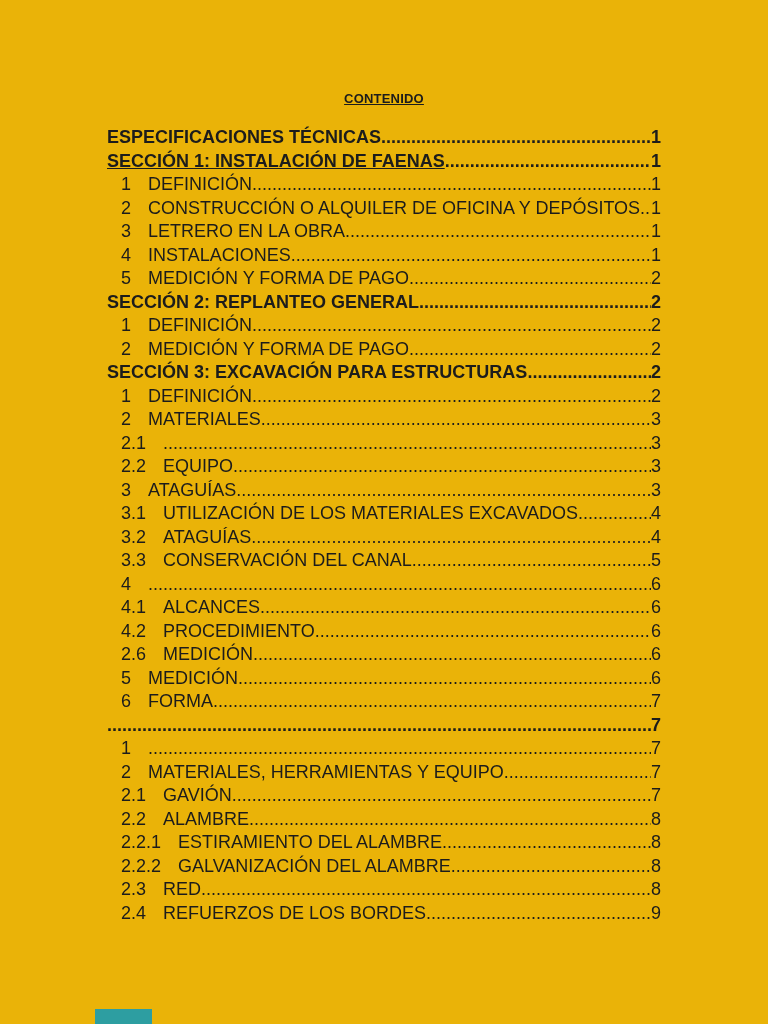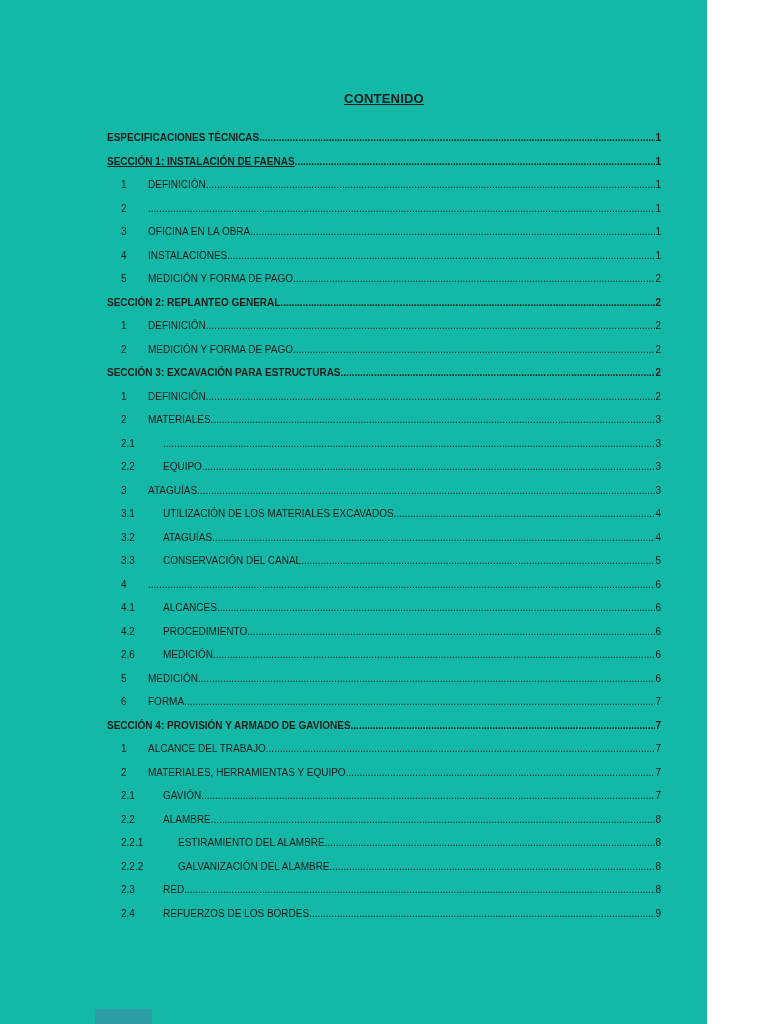--- a/index.html
+++ b/index.html
@@ -4,44 +4,44 @@
 <style>
   * { margin: 0; padding: 0; box-sizing: border-box; }
   html, body {
     width: 768px; height: 1024px;
     background: #ffffff;
     font-family: "Liberation Sans", "DejaVu Sans", sans-serif;
     color: #1c1c1c;
   }
   .page {
     position: relative;
-    width: 707px; height: 1024px;
+    width: 768px; height: 1024px;
     overflow: hidden;
-    background: #14b8a6;
+    background: #eab308;
   }
   .content {
     position: absolute;
     left: 107px; top: 91px;
     width: 554px;
   }
   .doc-title {
     text-align: center;
     font-weight: bold;
     text-decoration: underline;
     font-size: 13px;
     letter-spacing: 0.2px;
     margin-bottom: 20px;
   }
   .toc-list { width: 100%; }
   .row {
     display: flex;
     align-items: stretch;
     height: 23.5px;
     line-height: 23.5px;
-    font-size: 10px;
+    font-size: 18px;
     white-space: nowrap;
     overflow: hidden;
   }
   .row.bold { font-weight: bold; }
   .row .num { flex: 0 0 auto; }
   .row .label { flex: 0 0 auto; }
   .row .label.underline { text-decoration: underline; }
   .row .dots {
     flex: 1 1 auto;
     overflow: hidden;
@@ -82,26 +82,27 @@
     <span class="pg">1</span>
   </div>
         <div class="row lv2">
     <span class="num">1</span>
     <span class="label">DEFINICIÓN</span>
     <span class="dots"></span>
     <span class="pg">1</span>
   </div>
         <div class="row lv2">
     <span class="num">2</span>
+    <span class="label">CONSTRUCCIÓN O ALQUILER DE OFICINA Y DEPÓSITOS</span>
     <span class="dots"></span>
     <span class="pg">1</span>
   </div>
         <div class="row lv2">
     <span class="num">3</span>
-    <span class="label">OFICINA EN LA OBRA</span>
+    <span class="label">LETRERO EN LA OBRA</span>
     <span class="dots"></span>
     <span class="pg">1</span>
   </div>
         <div class="row lv2">
     <span class="num">4</span>
     <span class="label">INSTALACIONES</span>
     <span class="dots"></span>
     <span class="pg">1</span>
   </div>
         <div class="row lv2">
@@ -211,27 +212,25 @@
     <span class="pg">6</span>
   </div>
         <div class="row lv2">
     <span class="num">6</span>
     <span class="label">FORMA</span>
     <span class="dots"></span>
     <span class="pg">7</span>
   </div>
         <div class="row lv1 bold">
 
-    <span class="label">SECCIÓN 4: PROVISIÓN Y ARMADO DE GAVIONES</span>
-    <span class="dots"></span>
-    <span class="pg">7</span>
-  </div>
-        <div class="row lv2">
-    <span class="num">1</span>
-    <span class="label">ALCANCE DEL TRABAJO</span>
+    <span class="dots"></span>
+    <span class="pg">7</span>
+  </div>
+        <div class="row lv2">
+    <span class="num">1</span>
     <span class="dots"></span>
     <span class="pg">7</span>
   </div>
         <div class="row lv2">
     <span class="num">2</span>
     <span class="label">MATERIALES, HERRAMIENTAS Y EQUIPO</span>
     <span class="dots"></span>
     <span class="pg">7</span>
   </div>
         <div class="row lv3">

